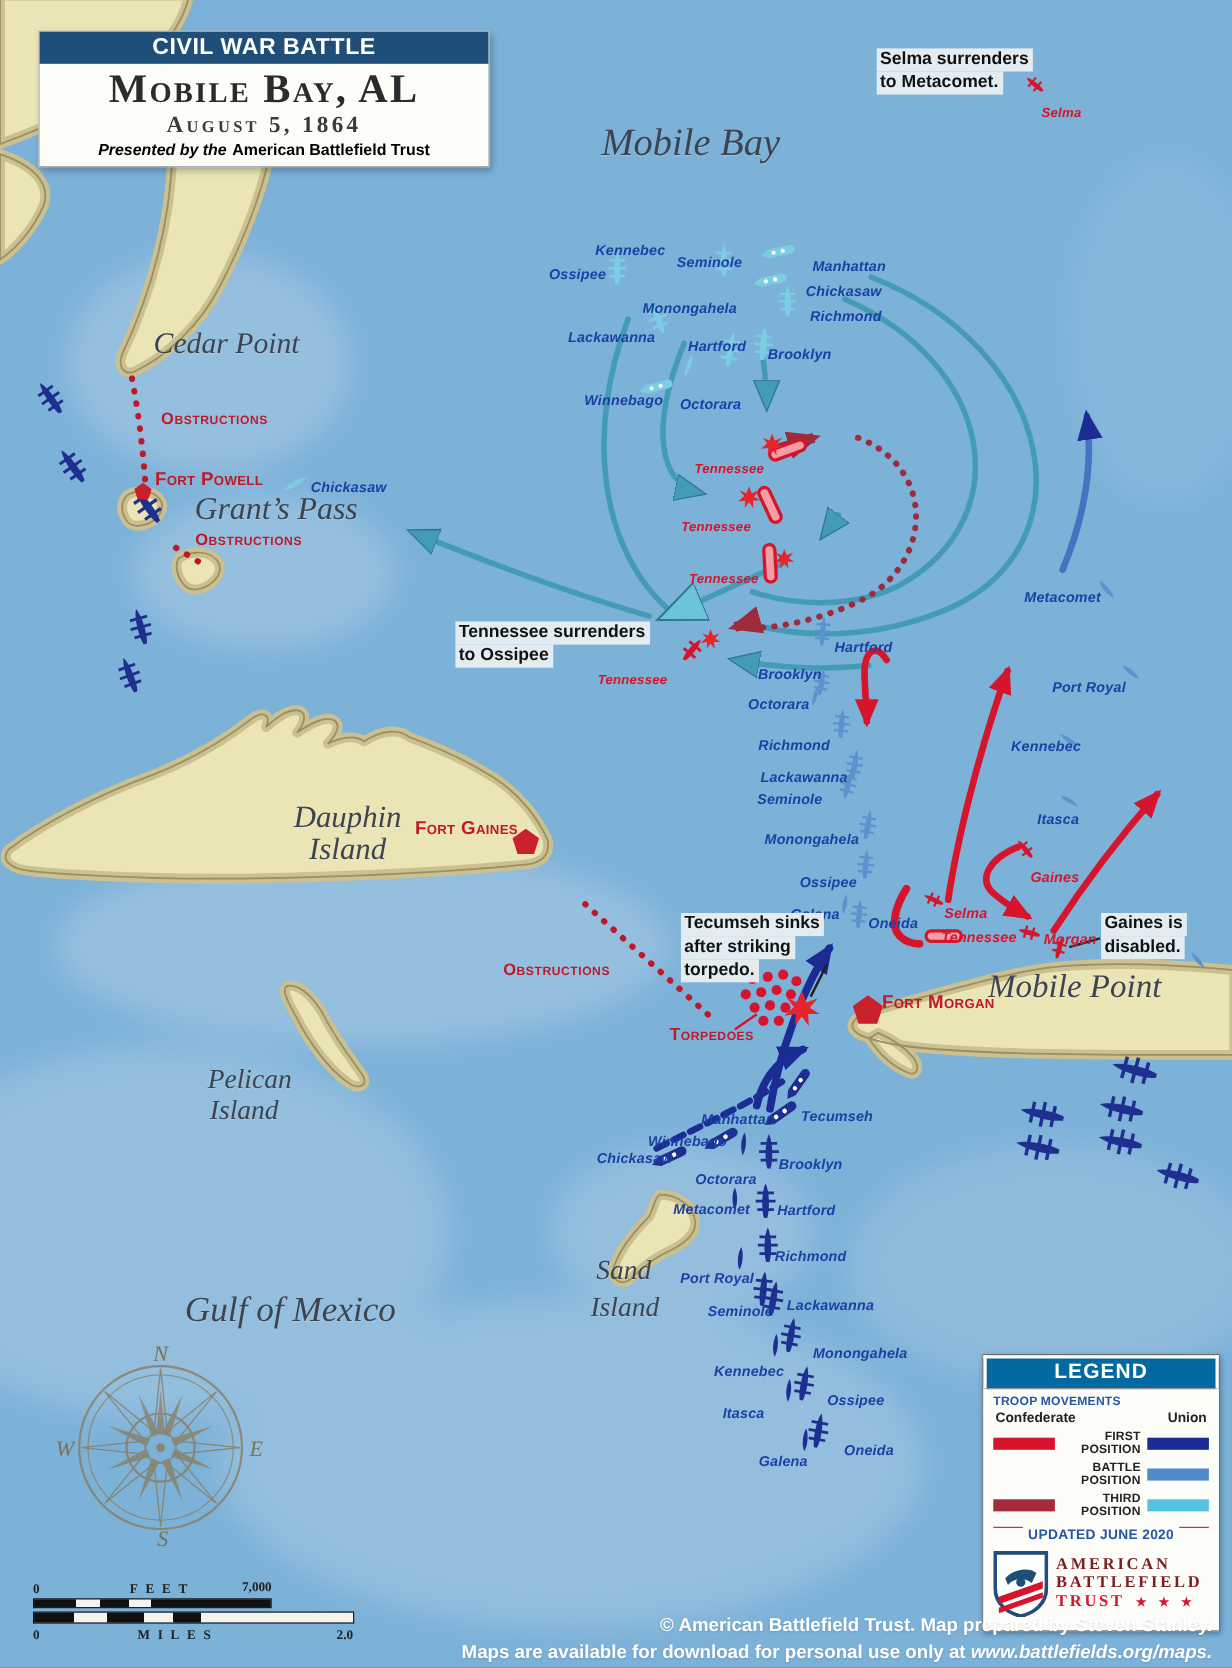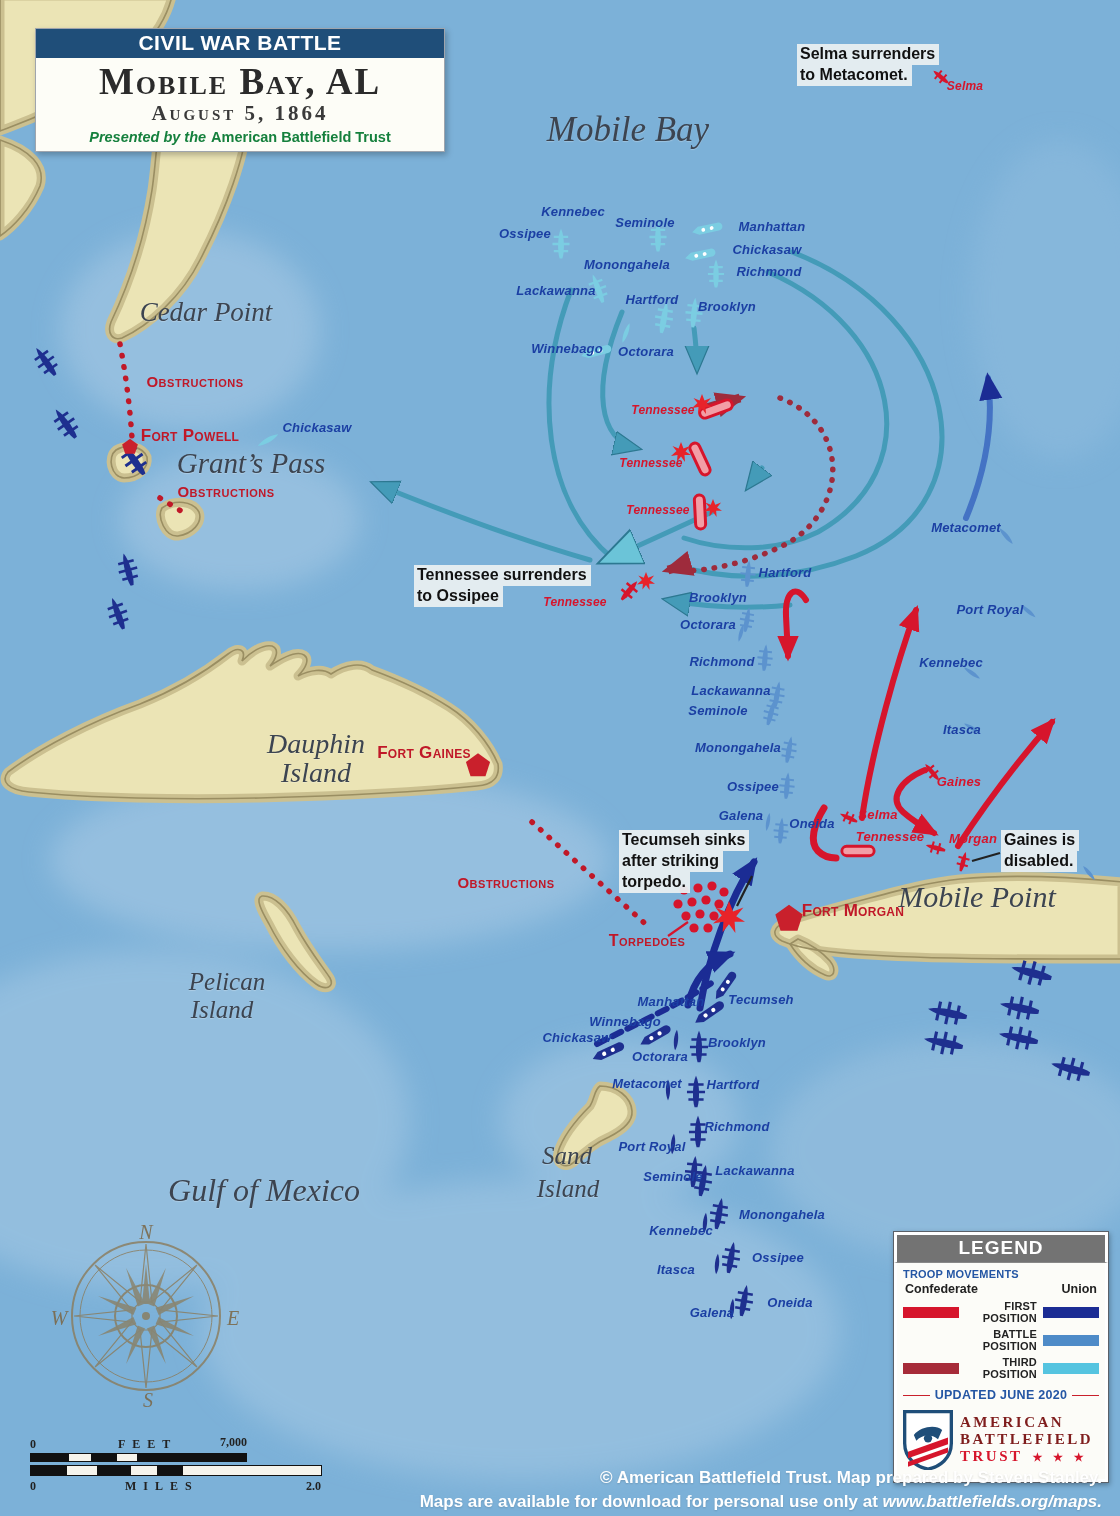--- a/index.html
+++ b/index.html
@@ -4,55 +4,55 @@
 <style>
   html,body{margin:0;padding:0;background:#5a87ad;}
   #stage{position:relative;width:1120px;height:1516px;overflow:hidden;
          font-family:"Liberation Sans",sans-serif;background:#7CB1D8;}
   #basemap{position:absolute;left:0;top:0;}
   #overlay{position:absolute;left:0;top:0;width:1120px;height:1516px;}
   .abs{position:absolute;}
   .ctr{transform:translate(-50%,-50%);white-space:nowrap;}
   .geo{font-family:"Liberation Serif",serif;font-style:italic;color:#3C4450;
        text-shadow:0 1px 1px rgba(255,255,255,.25);}
-  .ship-label{font-weight:bold;font-style:italic;font-size:13px;letter-spacing:.2px;}
+  .ship-label{font-weight:bold;font-style:italic;font-size:13px;letter-spacing:.2px;margin-top:16px;}
   .ship-label.u{color:#1B3FA3;}
   .ship-label.c{color:#D6152C;}
   .obst{font-variant:small-caps;font-weight:bold;color:#C01828;font-size:15px;letter-spacing:.5px;}
   .fort-label{font-variant:small-caps;font-weight:bold;color:#C01828;font-size:17px;letter-spacing:.3px;}
   .callout{position:absolute;font-weight:bold;color:#111;font-size:16px;line-height:20px;}
   .callout .cl-line{background:rgba(233,239,241,.95);display:inline-block;padding:0 4px 1px 3px;}
   .compass-letter{font-family:"Liberation Serif",serif;font-style:italic;font-size:20px;
                   color:#7B6A4C;opacity:.9;}
   
   #title-card{position:absolute;left:35px;top:28px;width:408px;background:#FDFDF7;
               border:1px solid #9fa5ad;box-shadow:2px 3px 6px rgba(0,0,0,.25);}
   #title-card .kicker{background:#1F4E79;color:#fff;text-align:center;font-size:21px;
               font-weight:bold;letter-spacing:.5px;padding:2px 0 3px;}
   #title-card .t-main{font-family:"Liberation Serif",serif;font-weight:bold;font-variant:small-caps;
               text-align:center;font-size:37px;color:#2b2b2b;letter-spacing:2px;line-height:40px;margin-top:4px;}
   #title-card .t-date{font-family:"Liberation Serif",serif;font-weight:bold;font-variant:small-caps;
               text-align:center;font-size:21px;color:#3a3a3a;letter-spacing:3px;line-height:22px;}
-  #title-card .t-pres{text-align:center;font-size:14.5px;color:#15803d;font-weight:bold;
+  #title-card .t-pres{text-align:center;font-size:14.5px;color:#000000;font-weight:bold;
               padding:5px 0 6px;}
   #title-card .t-pres .pfx{font-style:italic;margin-right:5px;}
   
   #legend{position:absolute;left:893px;top:1231px;width:214px;background:#FCFCF8;
           border:1px solid #5a6068;box-shadow:1px 2px 5px rgba(0,0,0,.3);}
-  #legend .lg-head{background:#737373;color:#fff;text-align:center;font-size:19px;
+  #legend .lg-head{background:#0369a1;color:#fff;text-align:center;font-size:19px;
           letter-spacing:1px;padding:2px 0 3px;font-weight:bold;border:3px solid #fff;border-bottom:none;}
   #legend .lg-body{border:3px solid #fff;border-top:1px solid #888;padding:5px 6px 7px;}
   .lg-troop{color:#2456A4;font-weight:bold;font-size:11px;letter-spacing:.2px;}
   .lg-cols{display:flex;justify-content:space-between;font-size:12.5px;font-weight:bold;
            color:#222;margin:2px 2px 4px;}
   .lg-row{display:grid;grid-template-columns:56px 1fr 56px;align-items:center;margin:4px 0;}
   .lg-swatch{height:11px;}
   .lg-rlabel{text-align:right;font-size:11px;font-weight:bold;color:#222;padding-right:6px;
              letter-spacing:.2px;}
-  .lg-updated{display:flex;align-items:center;gap:5px;margin:8px 0 6px;}
+  .lg-updated{display:flex;gap:5px;margin:8px 0 6px;}
   .lg-updated .rule{flex:1;height:0;border-top:1.5px solid #C9202C;}
   .lg-updated .utxt{color:#2456A4;font-weight:bold;font-size:12.5px;letter-spacing:.3px;}
   .lg-logo{display:flex;align-items:center;gap:7px;padding:2px 0 2px;}
   .abt-name{font-family:"Liberation Serif",serif;font-weight:bold;color:#7f1d1d;
             font-size:15px;letter-spacing:2.5px;line-height:17px;}
   .abt-trust{font-family:"Liberation Serif",serif;font-weight:bold;color:#D6152C;
             font-size:15px;letter-spacing:2.5px;line-height:17px;}
   
   #scalebox{position:absolute;left:30px;top:1437px;width:300px;color:#222;}
   .sc-toprow{position:relative;height:14px;font-weight:bold;font-size:12px;

